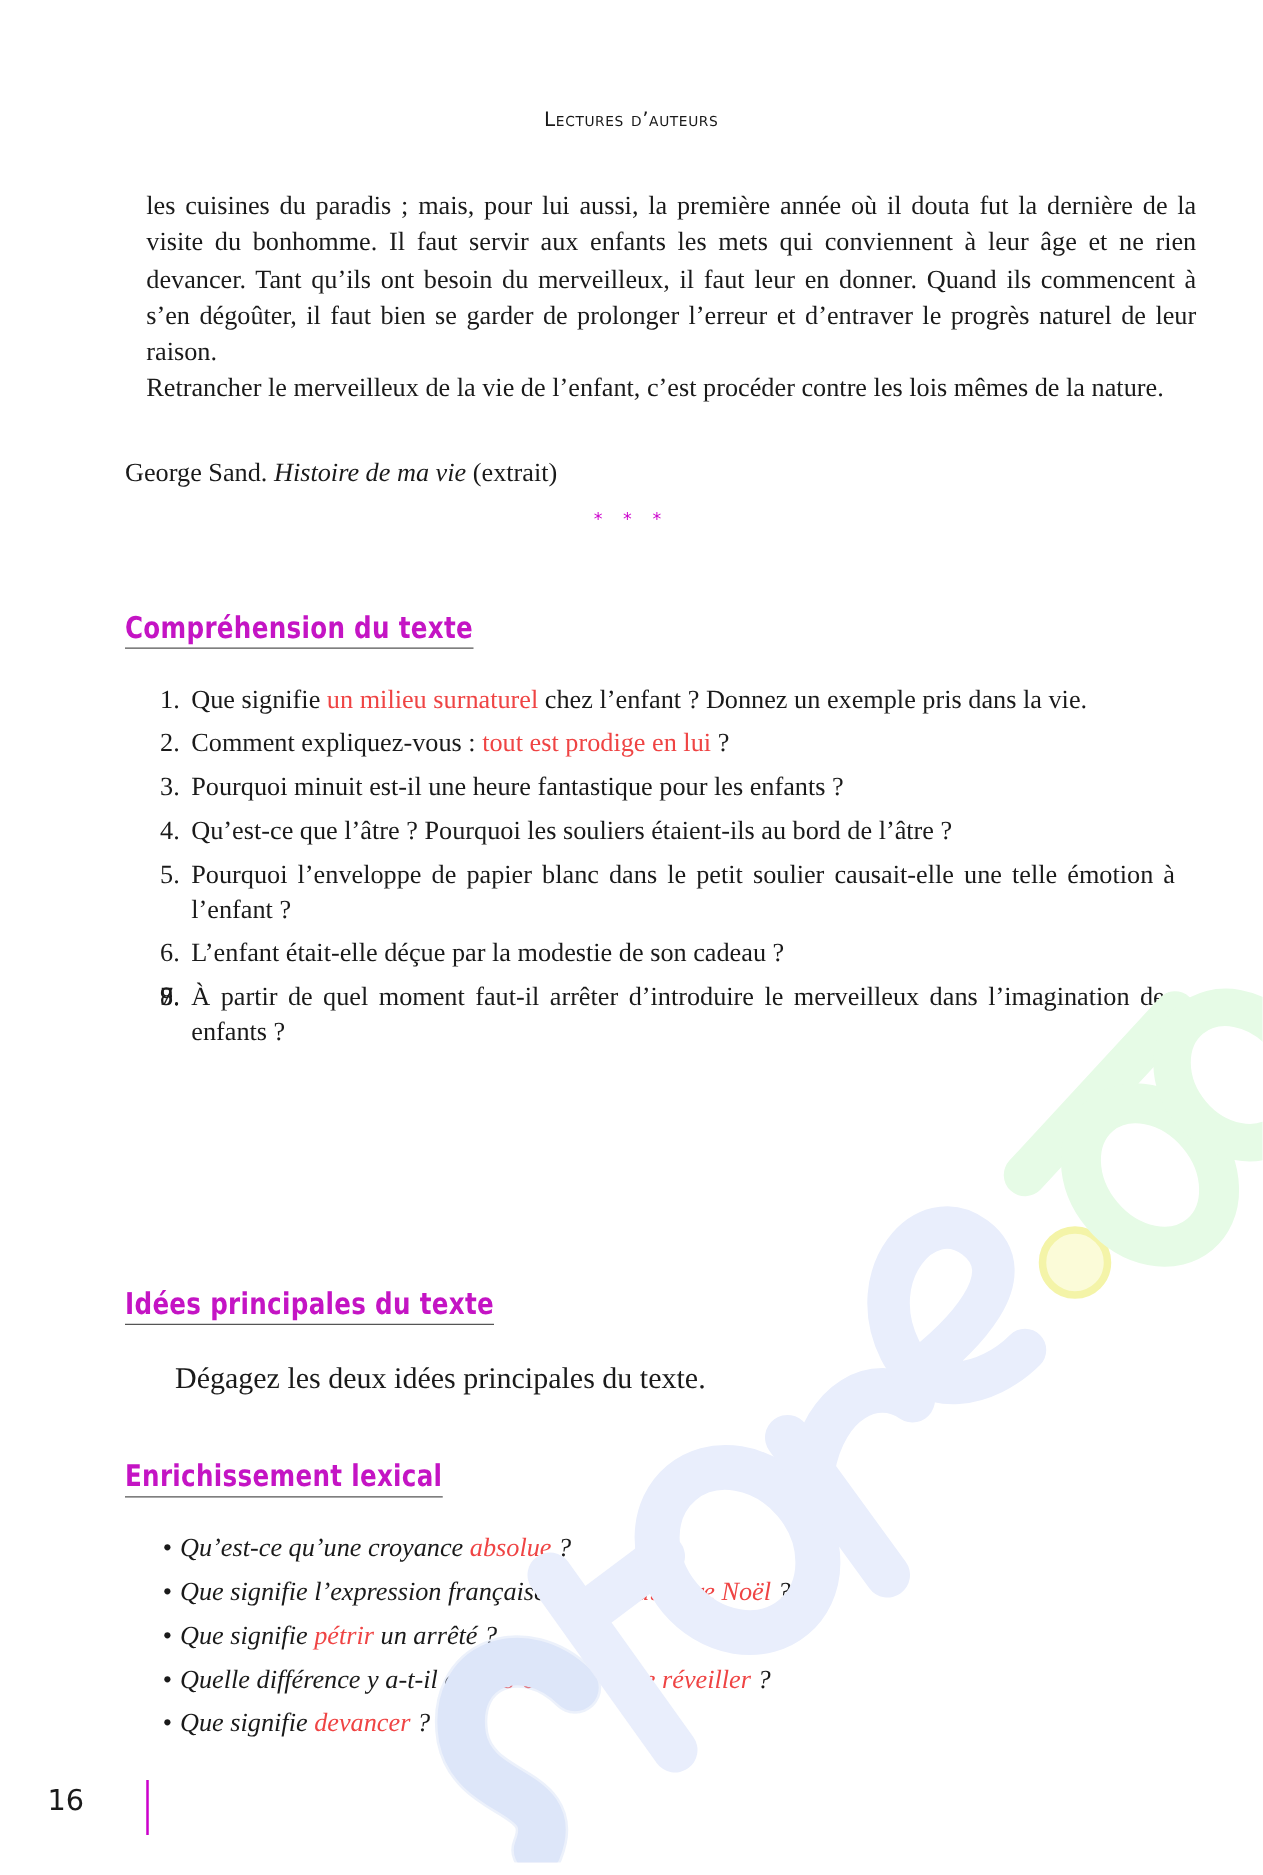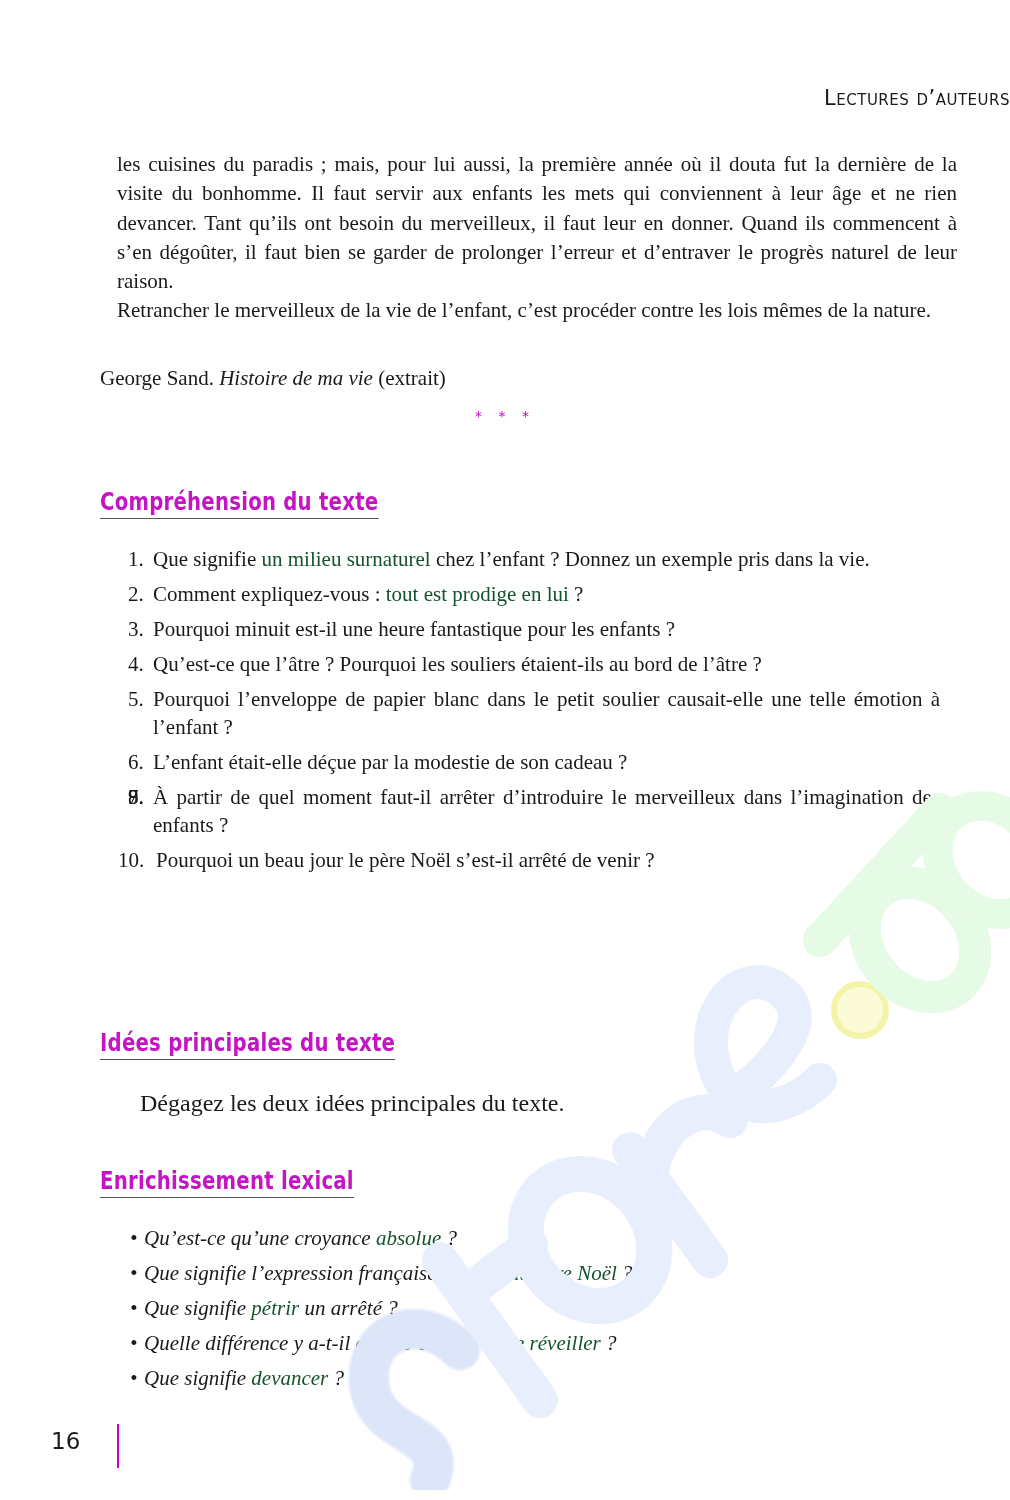--- a/index.html
+++ b/index.html
@@ -1,40 +1,40 @@
 <!DOCTYPE html>
 <html><head>
 <meta charset="utf-8">
 <style>
   html, body { margin: 0; padding: 0; background: #ffffff; }
   body { width: 1010px; height: 1500px; position: relative; overflow: hidden;
          font-family: "Liberation Serif", "DejaVu Serif", serif; color: #1a1a1a; }
   .page { position: absolute; inset: 0; }
-  .running-head { position: absolute; top: 86px; left: 0; width: 1010px; text-align: right;
-    font-family: "DejaVu Sans", sans-serif; font-size: 21px; letter-spacing: 0.5px; font-variant: small-caps; }
+  .running-head { position: absolute; top: 86px; left: 0; width: 1010px; text-align: center;
+    font-family: "DejaVu Sans", sans-serif; font-size: 16px; letter-spacing: 0.5px; font-variant: small-caps; }
   .body-text { position: absolute; left: 100px; width: 840px; top: 150px; font-size: 21px;
     line-height: 29.3px; text-align: justify; margin-left: 17px; }
   .body-text p { margin: 0; }
   .attribution { position: absolute; left: 100px; width: 840px; top: 366px; font-size: 21px; }
   .attribution i { font-style: italic; }
   .stars { position: absolute; top: 408px; left: 0; width: 1010px; text-align: center;
     color: #cc00cc; font-size: 14px; letter-spacing: 6px; font-family: "DejaVu Sans", sans-serif; }
   .section-title { position: absolute; left: 100px; font-family: "DejaVu Sans", sans-serif;
     font-weight: bold; font-size: 24px; color: #c414c4; transform: scaleX(0.82); transform-origin: left center;
     letter-spacing: 0.3px; border-bottom: 1.5px solid #555; padding-bottom: 1px; white-space: nowrap; line-height: 30px; }
   .qlist { position: absolute; left: 128px; width: 812px; font-size: 21px; margin: 0; padding: 0; list-style: none; }
   .qlist li { position: relative; padding-left: 25px; line-height: 28px; margin-bottom: 7px; text-align: justify; }
   .qlist li .num { position: absolute; left: 0; top: 0; }
   .qlist li.ten { padding-left: 38px; margin-left: -10px; }
-  .hl { color: #14532d; }
+  .hl { color: #ef4444; }
   .plain { position: absolute; left: 140px; font-size: 24px; }
   .bullets { position: absolute; left: 130px; font-size: 21px; margin: 0; padding: 0; list-style: none; font-style: italic; }
   .bullets li { line-height: 28px; margin-bottom: 7px; }
   .bullets li .dot { display: inline-block; width: 14px; }
-  .page-num { position: absolute; left: 38px; top: 1428px; font-family: "DejaVu Sans", sans-serif; font-size: 23px; margin-left: 13px; }
+  .page-num { position: absolute; left: 38px; top: 1428px; font-family: "DejaVu Sans", sans-serif; font-size: 23px; }
   .page-bar { position: absolute; left: 117px; top: 1424px; width: 2px; height: 44px; background: #cc00cc; }
   .watermark { position: absolute; left: 300px; top: 790px; width: 720px; height: 700px; pointer-events: none; }
 </style>
 </head>
 <body>
 
 <div class="page">
 
   <div class="running-head">Lectures d’auteurs</div>
 
@@ -52,21 +52,20 @@
   <ol class="qlist" style="top:545px;">
     <li><span class="num">1.</span><span>Que signifie </span><span class="hl">un milieu surnaturel</span><span> chez l’enfant ? Donnez un exemple pris dans la vie.</span></li>
     <li><span class="num">2.</span><span>Comment expliquez-vous : </span><span class="hl">tout est prodige en lui</span><span> ?</span></li>
     <li><span class="num">3.</span><span>Pourquoi minuit est-il une heure fantastique pour les enfants ?</span></li>
     <li><span class="num">4.</span><span>Qu’est-ce que l’âtre ? Pourquoi les souliers étaient-ils au bord de l’âtre ?</span></li>
     <li><span class="num">5.</span><span>Pourquoi l’enveloppe de papier blanc dans le petit soulier causait-elle une telle émotion à l’enfant ?</span></li>
     <li><span class="num">6.</span><span>L’enfant était-elle déçue par la modestie de son cadeau ?</span></li>
     <li><span class="num">7.</span></li>
     <li><span class="num">8.</span></li>
     <li><span class="num">9.</span><span>À partir de quel moment faut-il arrêter d’introduire le merveilleux dans l’imagination des enfants ?</span></li>
-    <li class="ten"><span class="num">10.</span><span>Pourquoi un beau jour le père Noël s’est-il arrêté de venir ?</span></li>
   </ol>
 
   <div class="section-title" style="top:1028px;">Idées principales du texte</div>
   <div class="plain" style="top:1090px;">Dégagez les deux idées principales du texte.</div>
 
   <div class="section-title" style="top:1166px;">Enrichissement lexical</div>
 
   <ul class="bullets" style="top:1224px;">
     <li><span class="dot">•</span><span>Qu’est-ce qu’une croyance </span><span class="hl">absolue</span><span> ?</span></li>
     <li><span class="dot">•</span><span>Que signifie l’expression française : </span><span class="hl">croire au père Noël</span><span> ?</span></li>

